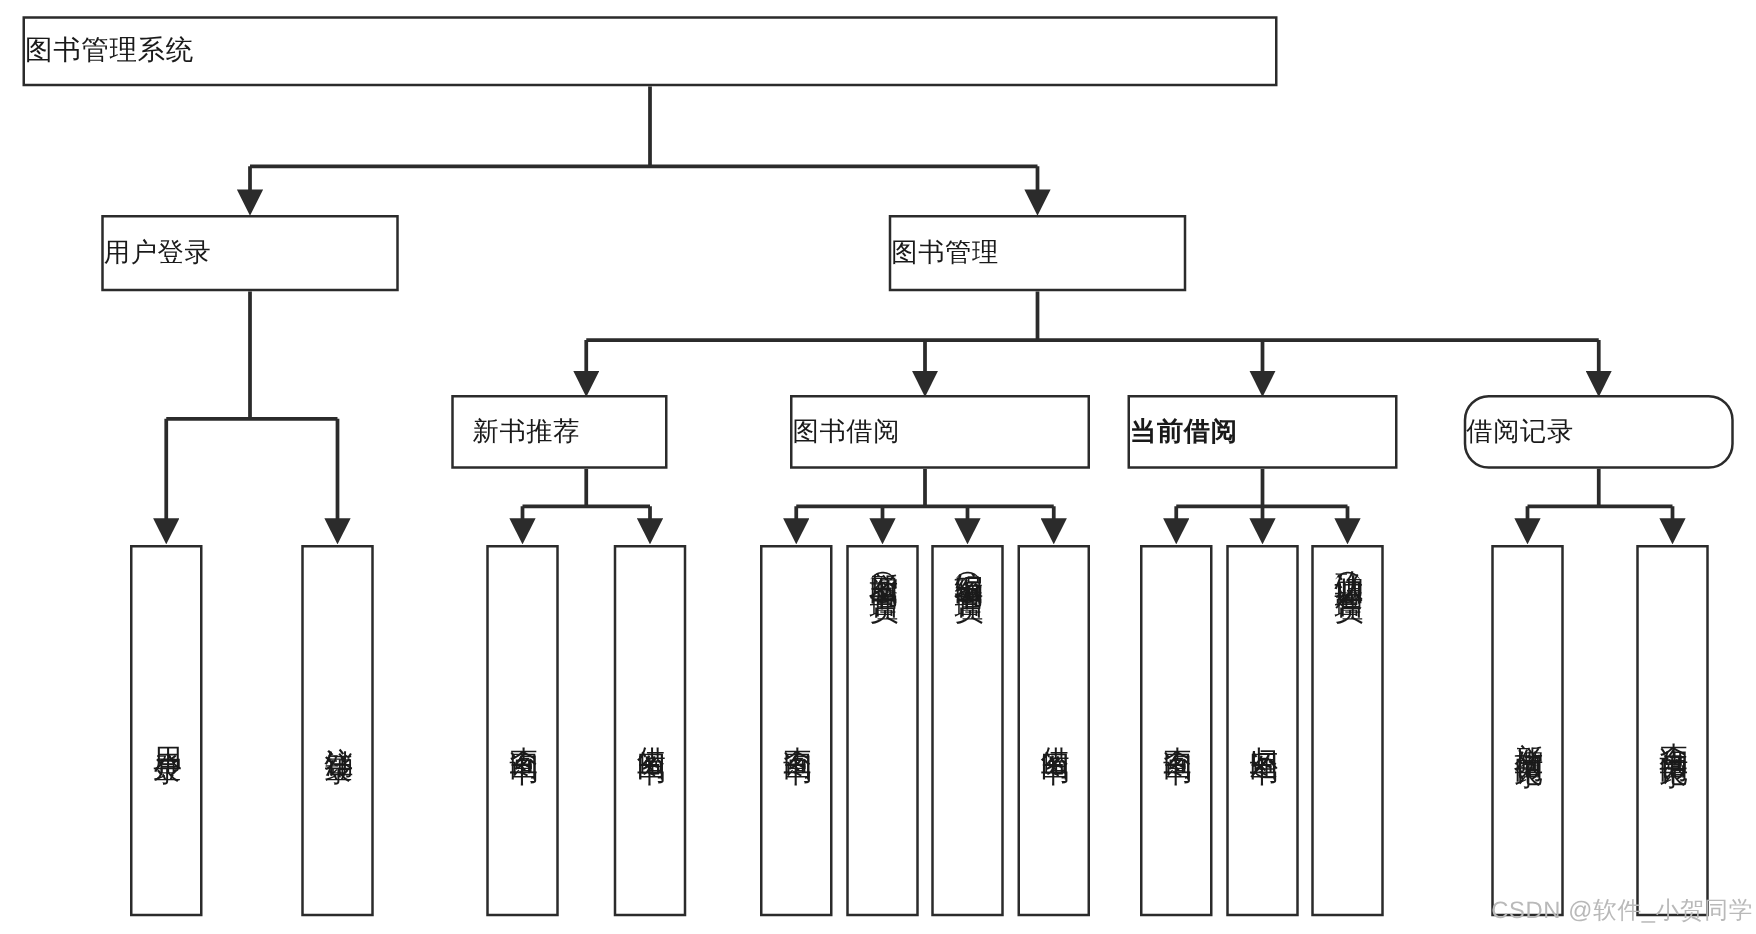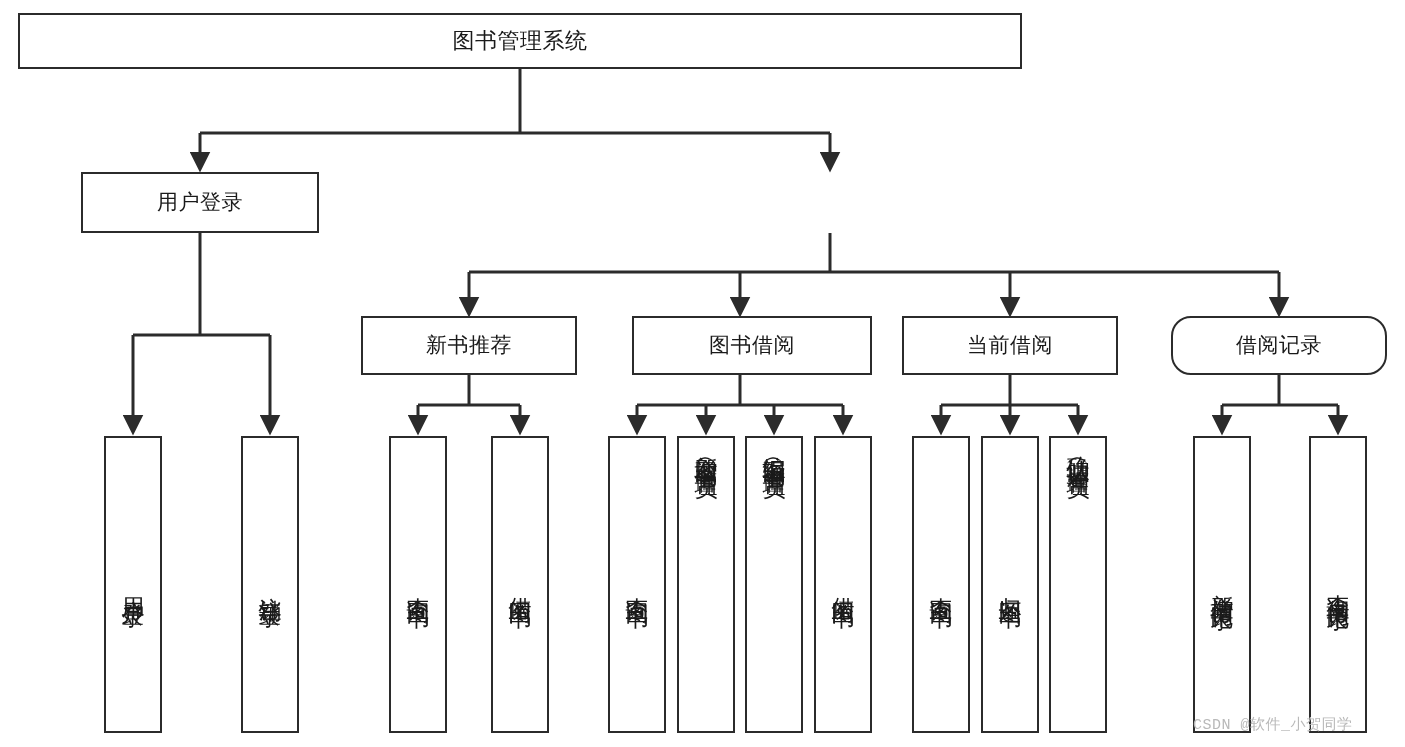--- a/index.html
+++ b/index.html
@@ -26,21 +26,21 @@
     height: 747px;
     pointer-events: none;
   }
   .node {
     position: absolute;
     box-sizing: border-box;
     border: 2.5px solid #2b2b2b;
     background: #ffffff;
     display: flex;
     align-items: center;
-    justify-content: center;
+    justify-content: flex-start;
     color: #1a1a1a;
   }
   .node-label {
     display: block;
     text-align: center;
     line-height: 1.18;
     letter-spacing: 0.5px;
     white-space: nowrap;
   }
   
@@ -63,25 +63,25 @@
     font-size: 23px;
     line-height: 1.0;
     letter-spacing: 3px;
     white-space: nowrap;
   }
   .node.leaf.leaf-short {
     align-items: center;
   }
   .watermark {
     position: absolute;
-    font-size: 15px;
+    font-size: 19px;
     color: #b9b9b9;
     white-space: nowrap;
     letter-spacing: 0.5px;
-    font-family: Liberation Mono, monospace;
+    font-family: Liberation Sans, sans-serif;
   }
 </style>
 </head>
 <body>
 
 <div id="diagram-root">
 
   <svg id="edges-layer" viewBox="0 0 1405 747" width="1405" height="747" xmlns="http://www.w3.org/2000/svg">
     <defs>
       <marker id="arrow" viewBox="0 0 12 12" refX="6" refY="6" markerWidth="7" markerHeight="7" orient="auto-start-reverse">
@@ -136,30 +136,33 @@
   </svg>
 
   <div class="node root horizontal" style="left:18px; top:13px; width:1004px; height:56px;">
     <span class="node-label">图书管理系统</span>
   </div>
 
   <div class="node horizontal" style="left:81px; top:172px; width:238px; height:61px;">
     <span class="node-label">用户登录</span>
   </div>
 
-
-  <div class="node horizontal" style="left:361px; top:316px; width:216px; height:59px;">
+  <div class="node horizontal" style="left:711px; top:172px; width:238px; height:61px;">
+    <span class="node-label">图书管理</span>
+  </div>
+
+  <div class="node horizontal" style="left:361px; top:316px; width:173px; height:59px;padding-left:15px;">
     <span class="node-label">新书推荐</span>
   </div>
 
   <div class="node horizontal" style="left:632px; top:316px; width:240px; height:59px;">
     <span class="node-label">图书借阅</span>
   </div>
 
-  <div class="node horizontal" style="left:902px; top:316px; width:216px; height:59px;">
+  <div class="node horizontal" style="left:902px; top:316px; width:216px; height:59px;font-weight:bold;">
     <span class="node-label">当前借阅</span>
   </div>
 
   <div class="node horizontal" style="left:1171px; top:316px; width:216px; height:59px;border-radius:20px;">
     <span class="node-label">借阅记录</span>
   </div>
 
   <div class="node leaf leaf-short" style="left:104px; top:436px; width:58px; height:297px;">
     <span class="node-label">用户登录</span>
   </div>

